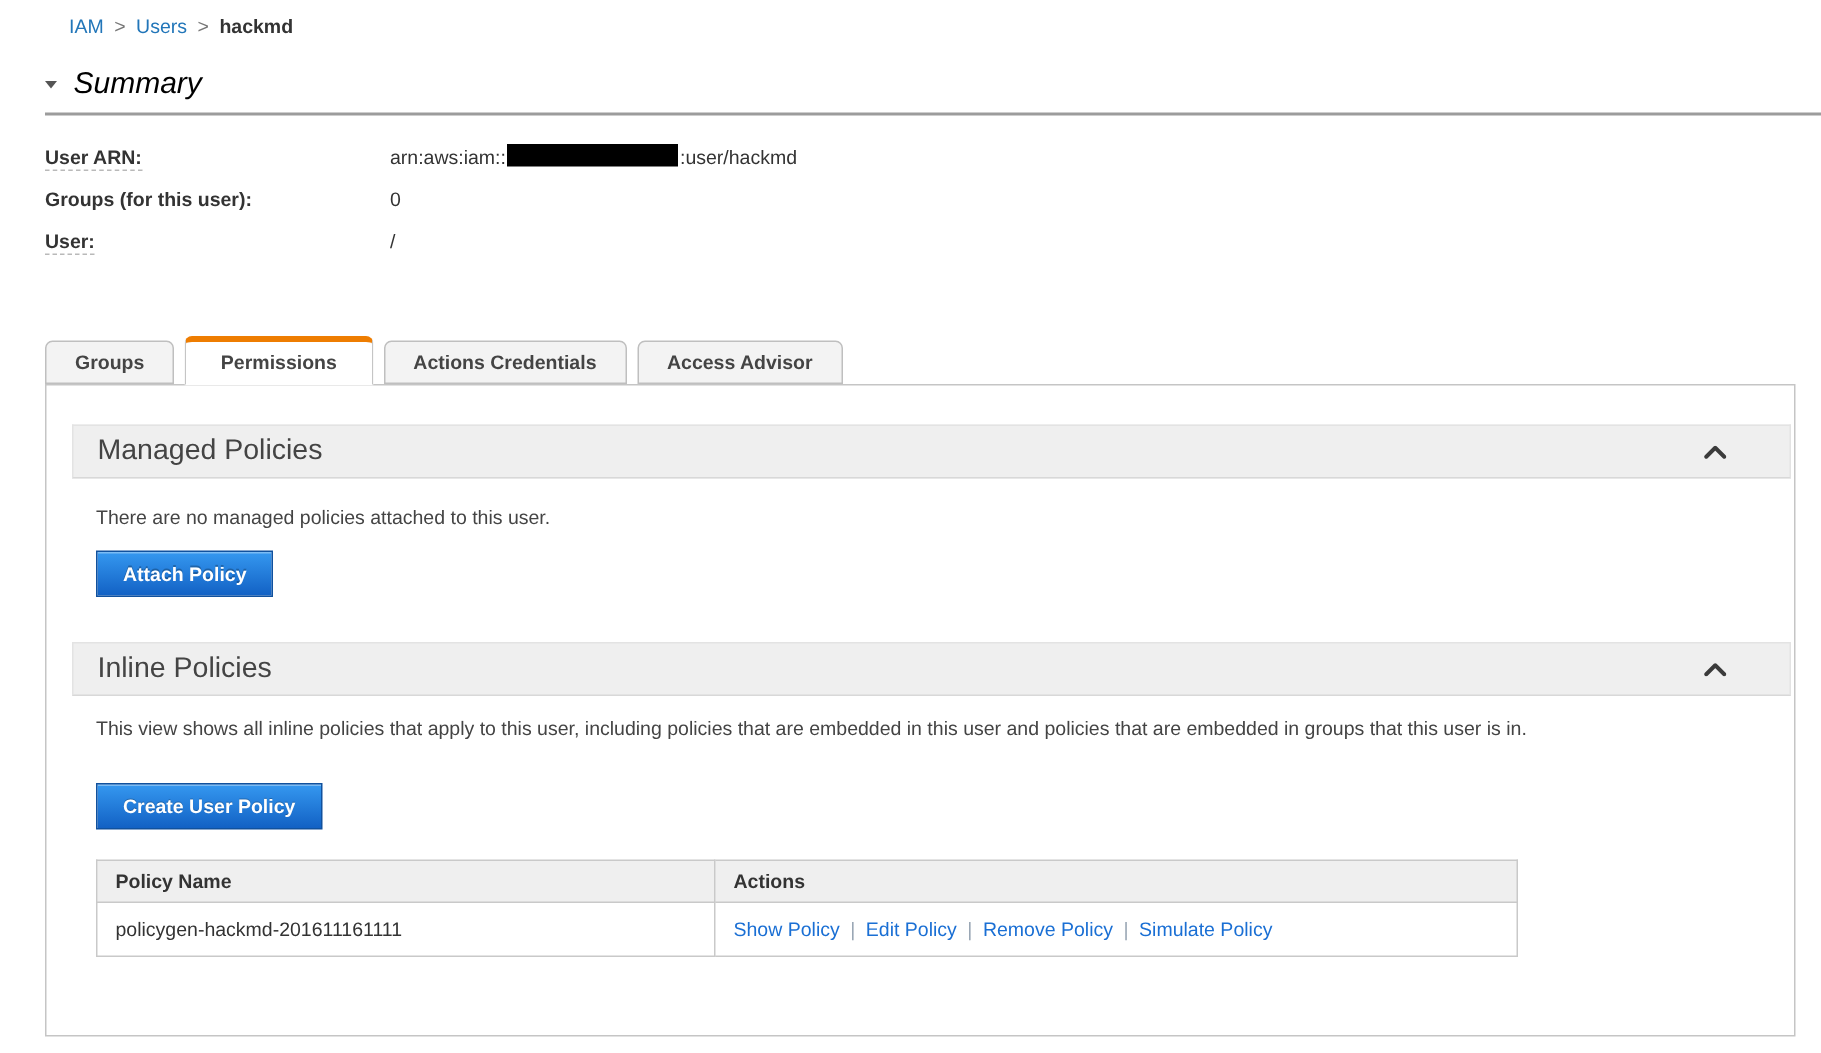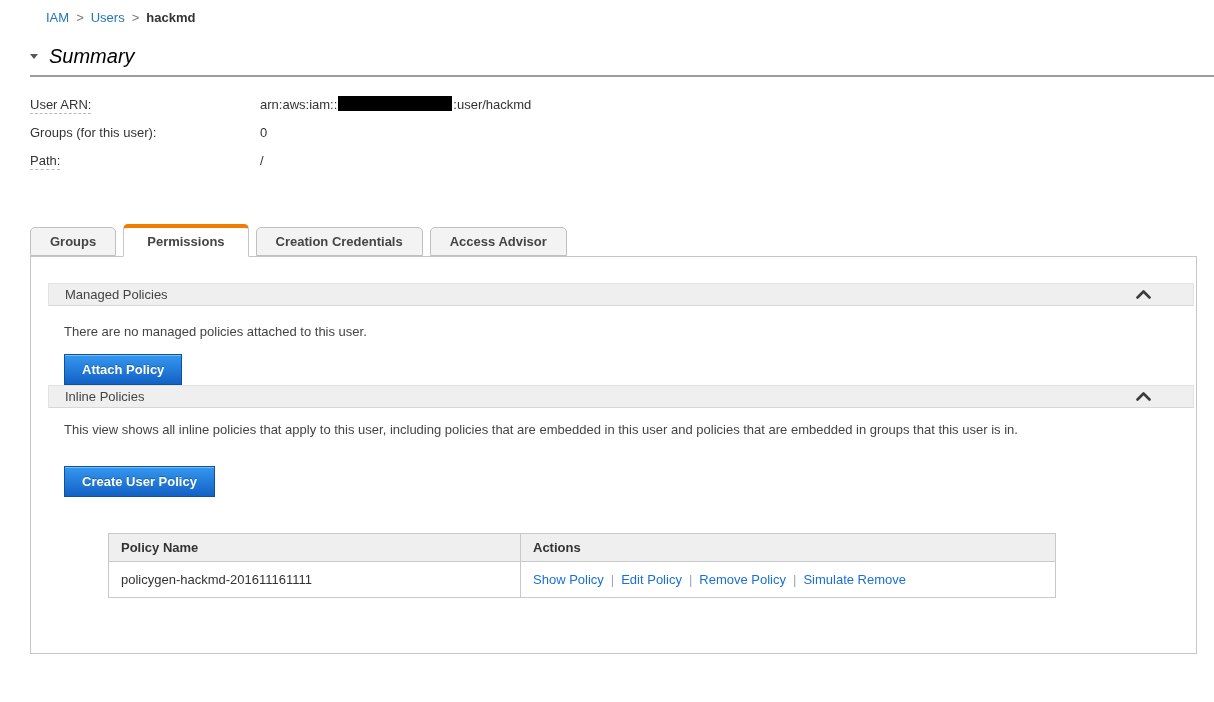--- a/index.html
+++ b/index.html
@@ -21,21 +21,21 @@
   .caret-down {
     width:0; height:0; display:inline-block; margin-right:11px;
     border-left:4px solid transparent; border-right:4px solid transparent;
     border-top:5px solid #555;
   }
   .summary-title { font-size:20px; color:#000000;font-style:italic; }
   .summary-rule { margin:7px 0 0 30px; width:1184px; border-bottom:2px solid #9c9c9c; }
 
   .summary-grid { margin:13px 0 0 30px; }
   .summary-row { display:flex; height:28px; align-items:center; }
-  .summary-label { width:230px; font-weight:normal; color:#333; }
+  .summary-label { width:230px; font-weight:bold; color:#333; }
   .summary-label.dotted .label-text { border-bottom:1px dashed #b9b9b9; padding-bottom:1px; }
   .summary-value { color:#333; }
   .redaction {
     display:inline-block; width:114px; height:15px;
     background:var(--redaction,#000); vertical-align:-2px; margin:0 1px;
   }
 
   
   .tabbar { display:flex; align-items:flex-end; margin:50px 0 0 30px; position:relative; z-index:2; }
   .tab {
@@ -50,53 +50,53 @@
     border-bottom:1px solid #fff;
     height:33px; line-height:27px; margin-bottom:-1px; padding:0 23px;
   }
 
   
   .panel {
     position:relative; z-index:1; margin-left:30px; width:1167px; min-height:398px;
     border:1px solid #c5c5c5; background:#fff; padding:26px 2px 26px 17px;
   }
   .section-header {
-    display:flex; align-items:center; height:23px;
+    display:flex; align-items:center; height:36px;
     background:var(--section-header-bg,#efefef);
     border:1px solid #e3e3e3; border-bottom-color:#d8d8d8;
-    padding:0 42px 0 16px; font-size:13px; color:#444; cursor:pointer;
+    padding:0 42px 0 16px; font-size:19px; color:#444; cursor:pointer;
   }
   .section-header .title { flex:1; }
   .chevron-up { display:block; cursor:pointer; }
   .section-body { padding:14px 16px 0 16px; }
   .empty-text { margin:4px 0 15px 0; color:#444; }
   .desc-text { margin:0 0 29px 0; color:#444; }
 
   .btn {
     display:inline-block; padding:7px 17px; font-size:13px; font-weight:bold; color:#fff;
     background:linear-gradient(to bottom, var(--button-top,#3598f0), var(--button-bottom,#1261c4));
     border:1px solid var(--button-border,#10519e); border-radius:0;
     text-shadow:0 -1px 0 rgba(0,0,0,.25);
     box-shadow:inset 0 1px 0 rgba(255,255,255,.35);
     cursor:pointer;
   }
-  .btn-gap-sm { margin-bottom:36px; }
+  .btn-gap-sm { margin-bottom:20px; }
 
   
-  .policy-table { border-collapse:collapse; width:948px;margin-left:44px; }
+  .policy-table { border-collapse:collapse; width:948px; }
   .policy-table th {
     background:#efefef; text-align:left; font-size:13px; color:#333;
     padding:6px 12px; border:1px solid #c9c9c9; font-weight:bold;
   }
   .policy-table td { padding:10px 12px; border:1px solid #c9c9c9; color:#333; }
   .col-policy-name { width:412px; }
   .action-link { color:var(--action-link,#1a6fd4); text-decoration:none; cursor:pointer; }
   .pipe { color:#9aa7b5; margin:0 7px; }
 
-  .mp-body { }
+  .mp-body { padding-bottom:30px; }
   .ip-body { padding-bottom:26px; }
 </style>
 </head>
 <body>
 
 <div class="breadcrumb">
   <a>IAM</a><span class="sep">&gt;</span><a>Users</a><span class="sep">&gt;</span><span class="current">hackmd</span>
 </div>
 
 <div class="summary-header">
@@ -108,29 +108,29 @@
 <div class="summary-grid">
   <div class="summary-row">
     <div class="summary-label dotted"><span class="label-text">User ARN:</span></div>
     <div class="summary-value"><span>arn:aws:iam::</span><span class="redaction"></span><span>:user/hackmd</span></div>
   </div>
   <div class="summary-row">
     <div class="summary-label"><span class="label-text">Groups (for this user):</span></div>
     <div class="summary-value">0</div>
   </div>
   <div class="summary-row">
-    <div class="summary-label dotted"><span class="label-text">Path:</span></div>
+    <div class="summary-label dotted"><span class="label-text">User:</span></div>
     <div class="summary-value">/</div>
   </div>
 </div>
 
 <div class="tabbar">
   <div class="tab">Groups</div>
   <div class="tab active">Permissions</div>
-  <div class="tab">Creation Credentials</div>
+  <div class="tab">Actions Credentials</div>
   <div class="tab">Access Advisor</div>
 </div>
 
 <div class="panel">
 
   <div class="section-header">
     <span class="title">Managed Policies</span>
     <svg class="chevron-up" width="15" height="9" viewBox="0 0 15 9">
       <polyline points="1.5,7.5 7.5,1.5 13.5,7.5" fill="none" stroke="#3b3b3b" stroke-width="2.6" stroke-linecap="round" stroke-linejoin="round"></polyline>
     </svg>
@@ -154,19 +154,19 @@
       <thead>
         <tr>
           <th class="col-policy-name">Policy Name</th>
           <th>Actions</th>
         </tr>
       </thead>
       <tbody>
         <tr>
           <td>policygen-hackmd-201611161111</td>
           <td>
-            <a class="action-link">Show Policy</a><span class="pipe">|</span><a class="action-link">Edit Policy</a><span class="pipe">|</span><a class="action-link">Remove Policy</a><span class="pipe">|</span><a class="action-link">Simulate Remove</a>
+            <a class="action-link">Show Policy</a><span class="pipe">|</span><a class="action-link">Edit Policy</a><span class="pipe">|</span><a class="action-link">Remove Policy</a><span class="pipe">|</span><a class="action-link">Simulate Policy</a>
           </td>
         </tr>
       </tbody>
     </table>
   </div>
 </div>
 
 </body></html>

